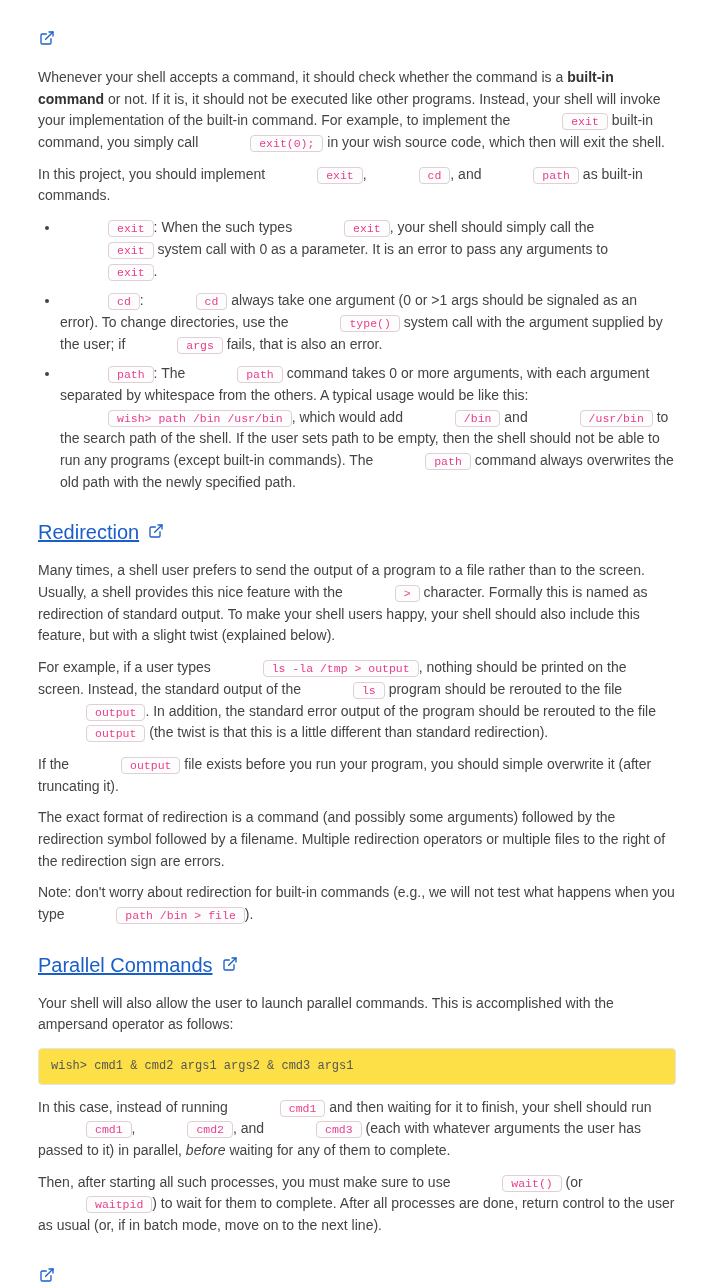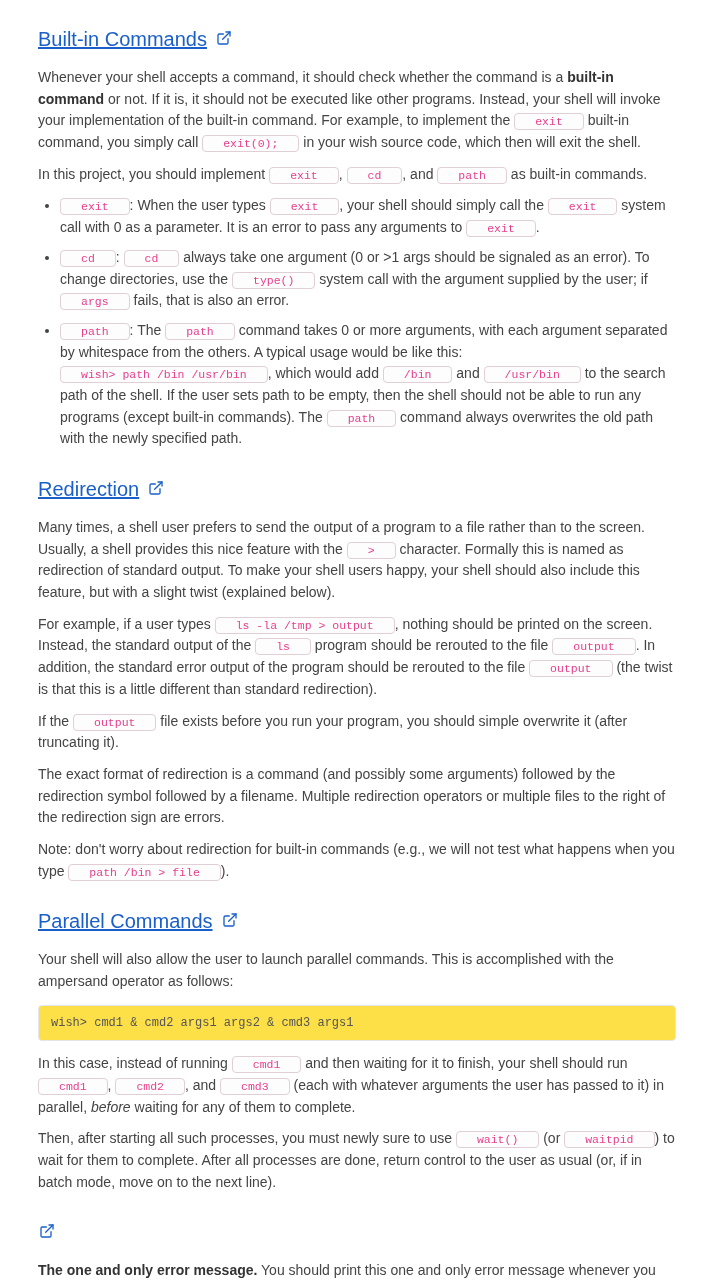--- a/index.html
+++ b/index.html
@@ -28,23 +28,24 @@
   ul { padding-left: 22px; margin: 10px 0; }
   li { margin: 8px 0; }
   strong { color: #333; }
   em { font-style: italic; text-align: center; }
   code.inline {
     font-family: SFMono-Regular, Consolas, "Liberation Mono", Menlo, monospace;
     font-size: 11.5px;
     color: #e83e8c;
     border: 1px solid #e0d0d5;
     border-radius: 4px;
-    padding: 1px 20px;
+    padding: 1px 8px;
     background: #fdfdfe;
     white-space: nowrap;
+    margin-left: 48px;
   }
   pre.block {
     font-family: SFMono-Regular, Consolas, "Liberation Mono", Menlo, monospace;
     font-size: 12px;
     color: #555;
     background: #fde047;
     border: 1px solid #e5e5e8;
     border-radius: 4px;
     padding: 8px 12px;
     margin: 12px 0;
@@ -53,41 +54,40 @@
   }
   .link-icon {
     display: inline-block;
     vertical-align: middle;
   }
 </style>
 </head>
 <body>
 
 <h2>
-  <span>Built-in Commands</span>
   <span class="link-icon">
     <svg width="18" height="16" viewBox="0 0 24 24" fill="none" stroke="#1a5fc9" stroke-width="2" stroke-linecap="round" stroke-linejoin="round">
         <path d="M18 13v6a2 2 0 0 1-2 2H5a2 2 0 0 1-2-2V8a2 2 0 0 1 2-2h6"></path>
         <polyline points="15 3 21 3 21 9"></polyline>
         <line x1="10" y1="14" x2="21" y2="3"></line>
       </svg>
   </span>
 </h2>
 
 <p>
   <span>Whenever your shell accepts a command, it should check whether the command is a </span><strong>built-in command</strong><span> or not. If it is, it should not be executed like other programs. Instead, your shell will invoke your implementation of the built-in command. For example, to implement the </span><code class="inline">exit</code><span> built-in command, you simply call </span><code class="inline">exit(0);</code><span> in your wish source code, which then will exit the shell.</span>
 </p>
 
 <p>
   <span>In this project, you should implement </span><code class="inline">exit</code><span>, </span><code class="inline">cd</code><span>, and </span><code class="inline">path</code><span> as built-in commands.</span>
 </p>
 
 <ul>
   <li>
-    <code class="inline">exit</code><span>: When the user types </span><code class="inline">exit</code><span>, your shell should simply call the </span><code class="inline">exit</code><span> system call with 0 as a parameter. It is an error to pass any arguments to </span><code class="inline">exit</code><span>.</span>
+    <code class="inline">exit</code><span>: When the such types </span><code class="inline">exit</code><span>, your shell should simply call the </span><code class="inline">exit</code><span> system call with 0 as a parameter. It is an error to pass any arguments to </span><code class="inline">exit</code><span>.</span>
   </li>
   <li>
     <code class="inline">cd</code><span>: </span><code class="inline">cd</code><span> always take one argument (0 or &gt;1 args should be signaled as an error). To change directories, use the </span><code class="inline">type()</code><span> system call with the argument supplied by the user; if </span><code class="inline">args</code><span> fails, that is also an error.</span>
   </li>
   <li>
     <code class="inline">path</code><span>: The </span><code class="inline">path</code><span> command takes 0 or more arguments, with each argument separated by whitespace from the others. A typical usage would be like this: </span><code class="inline">wish&gt; path /bin /usr/bin</code><span>, which would add </span><code class="inline">/bin</code><span> and </span><code class="inline">/usr/bin</code><span> to the search path of the shell. If the user sets path to be empty, then the shell should not be able to run any programs (except built-in commands). The </span><code class="inline">path</code><span> command always overwrites the old path with the newly specified path.</span>
   </li>
 </ul>
 
 <h2>
@@ -132,21 +132,21 @@
 
 <p>Your shell will also allow the user to launch parallel commands. This is accomplished with the ampersand operator as follows:</p>
 
 <pre class="block">wish&gt; cmd1 &amp; cmd2 args1 args2 &amp; cmd3 args1</pre>
 
 <p>
   <span>In this case, instead of running </span><code class="inline">cmd1</code><span> and then waiting for it to finish, your shell should run </span><code class="inline">cmd1</code><span>, </span><code class="inline">cmd2</code><span>, and </span><code class="inline">cmd3</code><span> (each with whatever arguments the user has passed to it) in parallel, </span><em>before</em><span> waiting for any of them to complete.</span>
 </p>
 
 <p>
-  <span>Then, after starting all such processes, you must newly sure to use </span><code class="inline">wait()</code><span> (or </span><code class="inline">waitpid</code><span>) to wait for them to complete. After all processes are done, return control to the user as usual (or, if in batch mode, move on to the next line).</span>
+  <span>Then, after starting all such processes, you must make sure to use </span><code class="inline">wait()</code><span> (or </span><code class="inline">waitpid</code><span>) to wait for them to complete. After all processes are done, return control to the user as usual (or, if in batch mode, move on to the next line).</span>
 </p>
 
 <h2>
   <span class="link-icon">
     <svg width="18" height="16" viewBox="0 0 24 24" fill="none" stroke="#1a5fc9" stroke-width="2" stroke-linecap="round" stroke-linejoin="round">
         <path d="M18 13v6a2 2 0 0 1-2 2H5a2 2 0 0 1-2-2V8a2 2 0 0 1 2-2h6"></path>
         <polyline points="15 3 21 3 21 9"></polyline>
         <line x1="10" y1="14" x2="21" y2="3"></line>
       </svg>
   </span>

